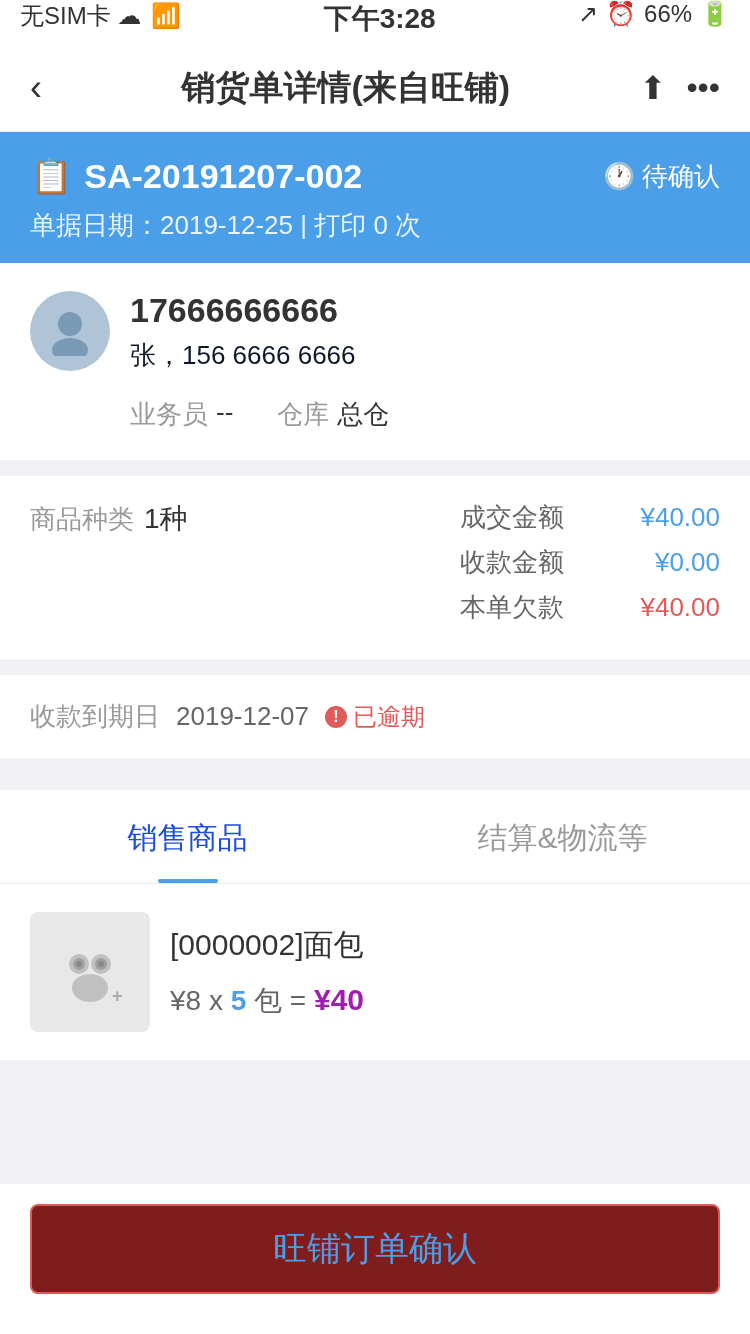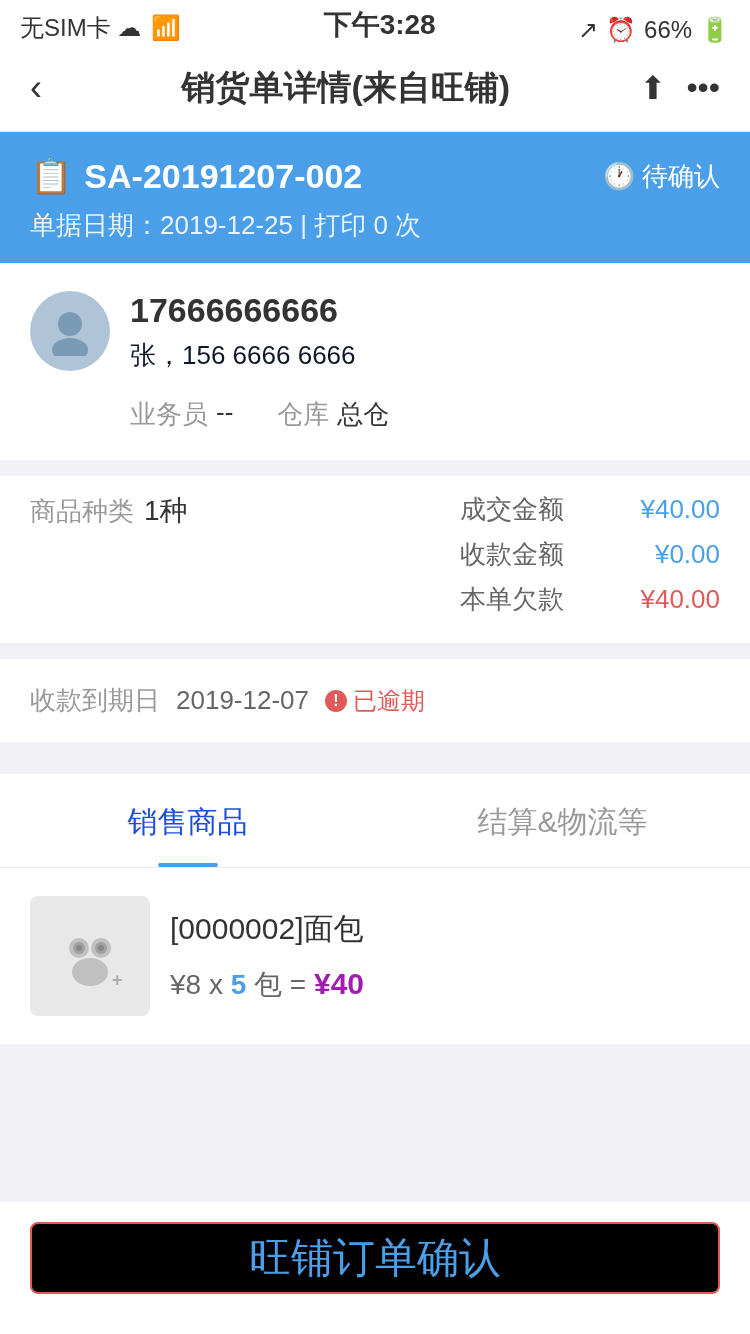--- a/index.html
+++ b/index.html
@@ -11,21 +11,21 @@
       background: #f0f0f5;
       font-size: 28px;
       color: #333;
     }
 
     
     .status-bar {
       height: 44px;
       background: #fff;
       display: flex;
-      align-items: flex-end;
+      align-items: flex-start;
       justify-content: space-between;
       padding: 0 20px;
       font-size: 24px;
       font-weight: 500;
     }
     .status-left { display: flex; align-items: center; gap: 10px; }
     .status-center { font-size: 28px; font-weight: 600; }
     .status-right { display: flex; align-items: center; gap: 8px; font-size: 24px; }
 
     
@@ -132,21 +132,21 @@
       font-size: 26px;
       color: #666;
     }
     .meta-item { display: flex; gap: 8px; }
     .meta-label { color: #999; }
     .meta-value { color: #333; }
 
     
     .summary-section {
       background: #fff;
-      padding: 16px 30px;
+      padding: 24px 30px;
       display: flex;
       align-items: flex-start;
       margin-bottom: 16px;
     }
     .summary-left { flex: 1; }
     .summary-item {
       display: flex;
       align-items: center;
       gap: 10px;
       font-size: 26px;
@@ -276,26 +276,26 @@
     .bottom-bar {
       position: fixed;
       bottom: 0;
       left: 0;
       width: 750px;
       background: #fff;
       padding: 20px 30px 40px;
     }
     .confirm-btn {
       width: 100%;
-      height: 72px;
+      height: 90px;
       border: 2px solid #e05a5a;
       border-radius: 8px;
-      background: #000000;
+      background: #7f1d1d;
       color: #4a9fe8;
-      font-size: 42px;
+      font-size: 34px;
       font-weight: 500;
       cursor: pointer;
       display: flex;
       align-items: center;
       justify-content: center;
     }
   </style>
 </head>
 <body>
 

